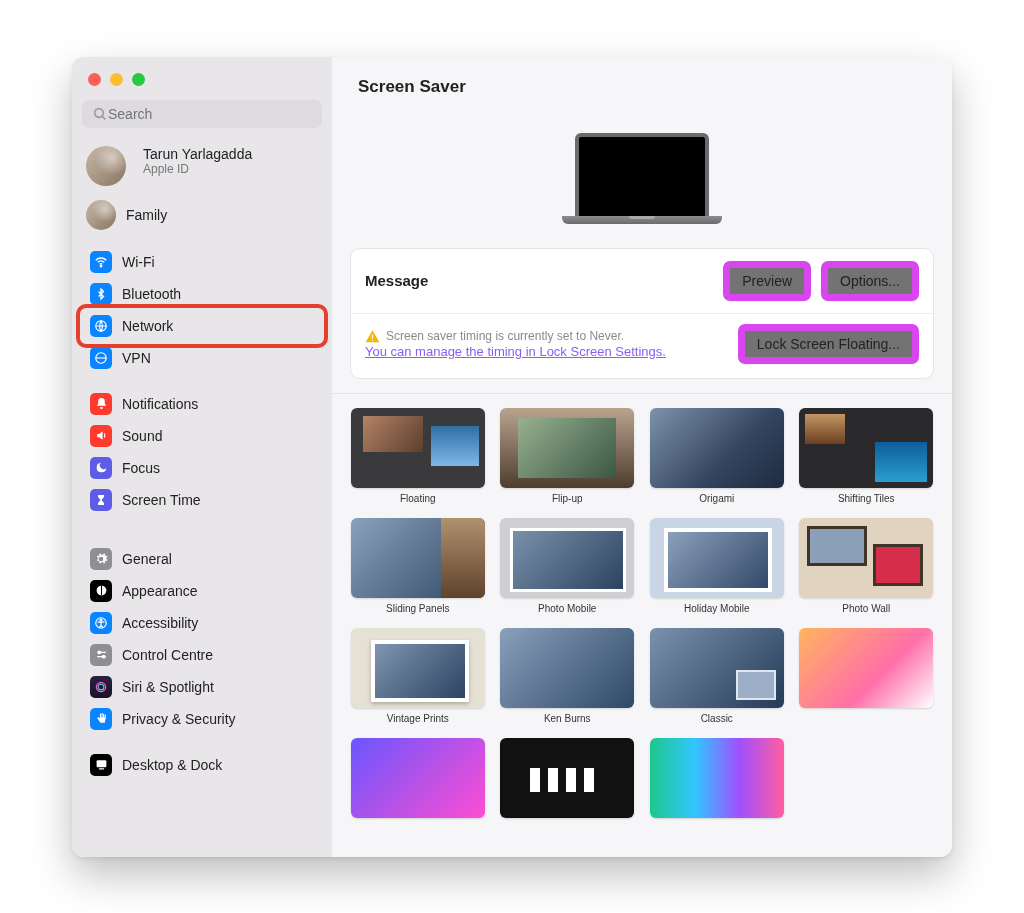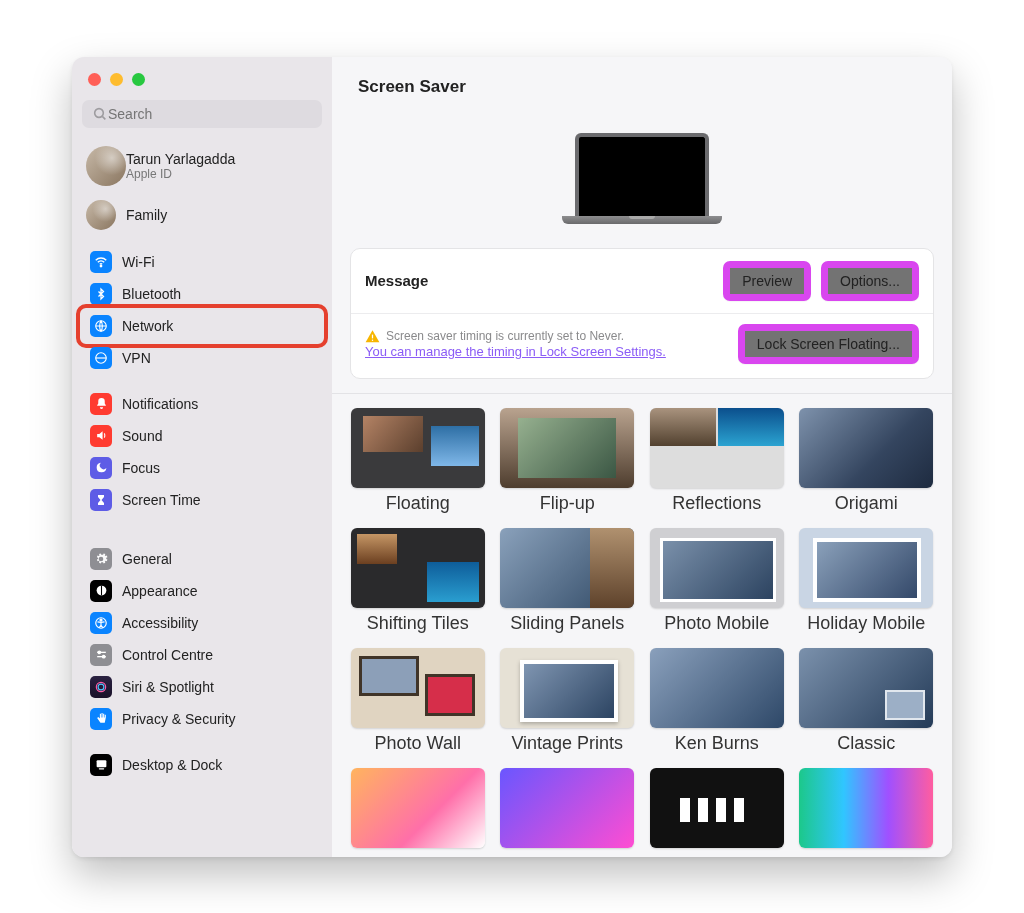--- a/index.html
+++ b/index.html
@@ -44,21 +44,21 @@
   align-items: center;
   margin-bottom: 12px;
 }
 .search-wrap input {
   border: 0; background: transparent; outline: 0;
   font-size: 14px; color: #555; flex:1;
 }
 .search-wrap svg { width:16px; height:16px; opacity:.55; }
 
 .profile-row {
-  display: flex; align-items: center; gap: 0;
+  display: flex; align-items: flex-start; gap: 17px;
   padding: 6px 4px 10px 4px;
 }
 .avatar { width: 40px; height: 40px; border-radius:50%; background:linear-gradient(135deg,#c7b9a8,#8a7660); position:relative; overflow:hidden; }
 .avatar::after{content:"";position:absolute;inset:0;background:radial-gradient(circle at 65% 30%,rgba(255,255,255,.5),transparent 45%);}
 .avatar.sm { width:30px; height:30px; }
 .profile-text .name { font-size:14px; font-weight:500; color:#222; }
 .profile-text .sub  { font-size:12px; color:#777; }
 .family-row { display:flex; align-items:center; gap:10px; padding:4px 4px 12px 4px; font-size:14px; color:#222; }
 
 .section { margin-top:4px; }
@@ -119,21 +119,21 @@
   display:grid;
   grid-template-columns: repeat(4, 1fr);
   gap:8px 14px;
 }
 .ssaver { display:flex; flex-direction:column; align-items:center; gap:5px; cursor:pointer; }
 .thumb {
   width:134px; height:80px; border-radius:6px;
   background:#7893ab; position:relative; overflow:hidden;
   box-shadow:0 1px 2px rgba(0,0,0,.15);
 }
-.ssaver .cap { font-size:18px; color:#333; padding-bottom:6px; }
+.ssaver .cap { font-size:10px; color:#333; padding-bottom:6px; }
 
 
 .th-floating{background:#3a3a3c;}
 .th-floating::before{content:"";position:absolute;left:12px;top:8px;width:60px;height:36px;background:linear-gradient(130deg,#b48365,#5b3f2d);}
 .th-floating::after{content:"";position:absolute;right:6px;top:18px;width:48px;height:40px;background:linear-gradient(#2e6fa5,#7fb7e8);}
 .th-flipup{background:linear-gradient(#b9a38f,#4e3d2e);}
 .th-flipup::after{content:"";position:absolute;left:18px;top:10px;width:98px;height:60px;background:linear-gradient(135deg,#96b08f,#3b5744);}
 .th-reflections{background:#ddd;}
 .th-reflections::before{content:"";position:absolute;left:0;top:0;width:66px;height:38px;background:linear-gradient(#a9937e,#52412f);}
 .th-reflections::after{content:"";position:absolute;right:0;top:0;width:66px;height:38px;background:linear-gradient(#0b4f8d,#2ba3d1);}
@@ -381,24 +381,20 @@
     <div class="grid">
       <div class="ssaver">
           <div class="thumb th-floating"></div>
           <div class="cap">Floating</div>
         </div>
       <div class="ssaver">
           <div class="thumb th-flipup"></div>
           <div class="cap">Flip-up</div>
         </div>
       <div class="ssaver">
-          <div class="thumb th-reflections"></div>
-          <div class="cap">Reflections</div>
-        </div>
-      <div class="ssaver">
           <div class="thumb th-origami"></div>
           <div class="cap">Origami</div>
         </div>
 
       <div class="ssaver">
           <div class="thumb th-shifting"></div>
           <div class="cap">Shifting Tiles</div>
         </div>
       <div class="ssaver">
           <div class="thumb th-sliding"></div>

